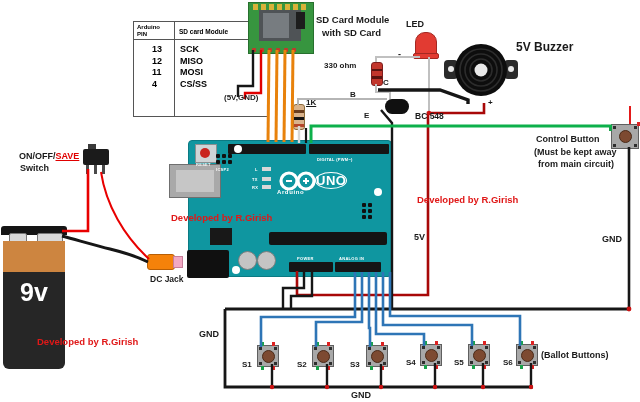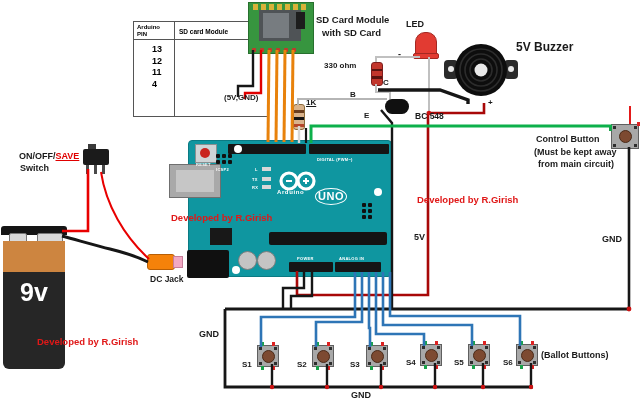--- a/index.html
+++ b/index.html
@@ -35,21 +35,21 @@
   .uno .jack{position:absolute;left:-2px;top:109px;width:42px;height:28px;background:#101010;border-radius:2px;}
   .uno .reset{position:absolute;left:6px;top:3px;width:20px;height:17px;background:#cfd4d6;border:1px solid #8a8f91;}
   .uno .reset-btn{position:absolute;left:4px;top:3px;width:10px;height:10px;background:#c9251f;border-radius:50%;}
   .uno .icsp{position:absolute;display:grid;grid-template-columns:repeat(3,1fr);gap:2px;}
   .uno .icsp i{width:4px;height:4px;background:#101010;border-radius:1px;}
   .uno .led{position:absolute;width:9px;height:4px;background:#d8d8d8;}
   .uno .chip{position:absolute;left:80px;top:91px;width:118px;height:13px;background:#141414;border-radius:2px;}
   .uno .reg{position:absolute;left:21px;top:87px;width:22px;height:17px;background:#181818;}
   .uno .cap{position:absolute;width:17px;height:17px;background:#c4c4c4;border:1.5px solid #7e7e7e;border-radius:50%;}
   .uno .logo-uno{position:absolute;left:126px;top:31px;width:30px;height:15px;border:1.6px solid #fff;border-radius:50%;
-                 color:#fff;font-size:11px;font-weight:bold;text-align:center;line-height:15px;letter-spacing:.5px;margin-top:16px;}
+                 color:#fff;font-size:13px;font-weight:bold;text-align:center;line-height:15px;letter-spacing:.5px;}
   .uno .brand{position:absolute;left:88px;top:48px;color:#fff;font-size:6px;font-weight:bold;letter-spacing:.6px;}
   
   .led-bulb{position:absolute;left:415px;top:32px;width:20px;height:24px;background:#e23b32;border:1px solid #a32822;
             border-radius:10px 10px 3px 3px;}
   .led-flange{position:absolute;left:413px;top:53px;width:24px;height:4px;background:#e23b32;border:1px solid #a32822;border-radius:2px;}
   .res330{position:absolute;left:371px;top:62px;width:10px;height:22px;border-radius:3px;border:1px solid #7e1d1d;
           background:linear-gradient(#c2362c,#c2362c 25%,#5a1410 25%,#5a1410 38%,#c2362c 38%,#c2362c 60%,#5a1410 60%,#5a1410 73%,#c2362c 73%);}
   .res1k{position:absolute;left:293px;top:104px;width:10px;height:24px;border-radius:3px;border:1px solid #8a6a3a;
          background:linear-gradient(#d9b38c,#d9b38c 22%,#6b3e1e 22%,#6b3e1e 34%,#d9b38c 34%,#d9b38c 52%,#141414 52%,#141414 64%,#d9b38c 64%,#d9b38c 78%,#b5452a 78%,#b5452a 90%,#d9b38c 90%);}
   .bc548{position:absolute;left:385px;top:99px;width:24px;height:15px;background:#101010;border-radius:7px/50%;}
@@ -83,20 +83,26 @@
   <div class="pin-table">
     <div class="vline"></div>
     <div class="hline"></div>
     <div class="pt-h1">Arduino PIN</div>
     <div class="pt-h2">SD card Module</div>
     <div class="pt-col1">
       <div>13</div>
       <div>12</div>
       <div>11</div>
       <div>4</div>
+    </div>
+    <div class="pt-col2">
+      <div>SCK</div>
+      <div>MISO</div>
+      <div>MOSI</div>
+      <div>CS/SS</div>
     </div>
   </div>
 
   <div class="sd">
     <div class="goldpin" style="left:4px"></div>
     <div class="goldpin" style="left:12px"></div>
     <div class="goldpin" style="left:20px"></div>
     <div class="goldpin" style="left:28px"></div>
     <div class="goldpin" style="left:36px"></div>
     <div class="goldpin" style="left:44px"></div>

